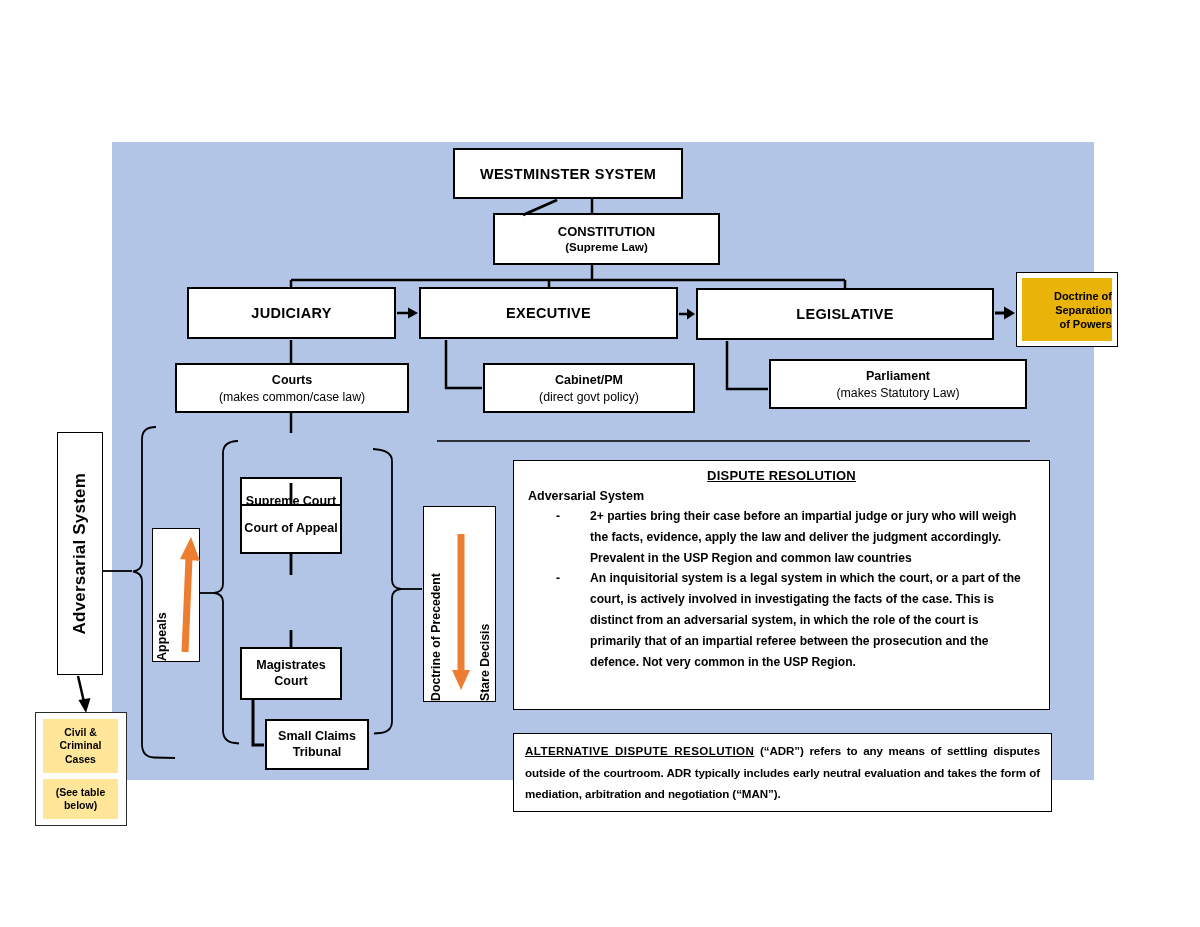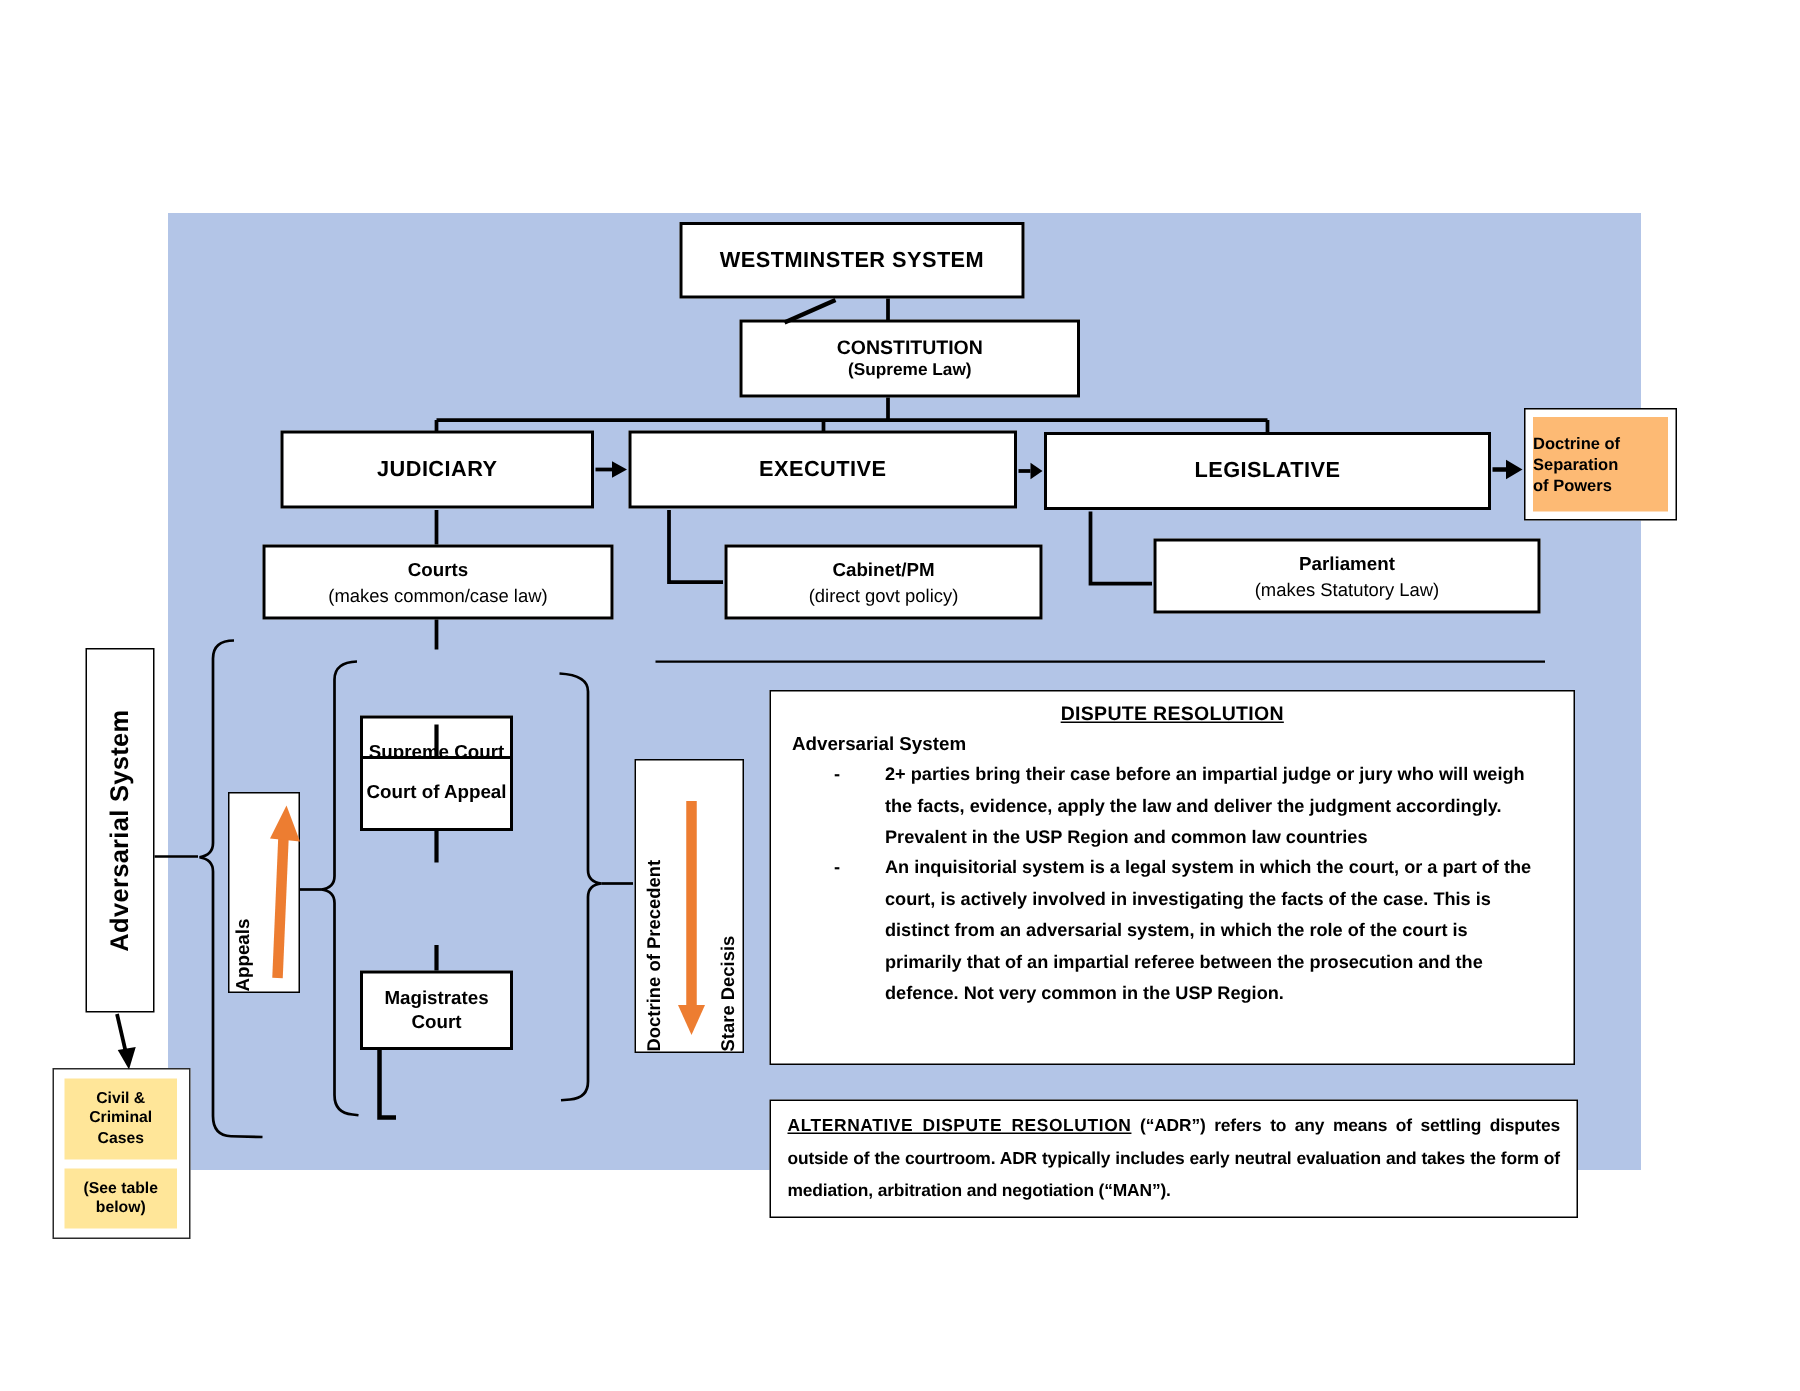--- a/index.html
+++ b/index.html
@@ -16,22 +16,22 @@
   .vtext{writing-mode:vertical-rl;transform:rotate(180deg);white-space:nowrap;}
   
   .westminster{left:453px;top:148px;width:230px;height:51px;}
   .constitution{left:493px;top:213px;width:227px;height:52px;}
   .constitution .l1{font-weight:bold;font-size:13px;line-height:17px;}
   .constitution .l2{font-weight:bold;font-size:11.5px;line-height:15px;}
   .judiciary{left:187px;top:287px;width:209px;height:52px;}
   .executive{left:419px;top:287px;width:259px;height:52px;}
   .legislative{left:696px;top:288px;width:298px;height:52px;}
   .sep-outer{left:1016px;top:272px;width:102px;height:75px;border-width:1.5px;padding:5px;}
-  .sep-inner{width:100%;height:100%;background:#fdba74;display:flex;flex-direction:column;
-             align-items:flex-start;justify-content:center;font-weight:bold;font-size:11px;line-height:14px;}
+  .sep-inner{width:100%;height:100%;background:#eab308;display:flex;flex-direction:column;
+             align-items:flex-end;justify-content:center;font-weight:bold;font-size:11px;line-height:14px;}
   .courts{left:175px;top:363px;width:234px;height:50px;}
   .cabinet{left:483px;top:363px;width:212px;height:50px;}
   .parliament{left:769px;top:359px;width:258px;height:50px;}
   .supreme{left:240px;top:433px;width:102px;height:50px;margin-top:44px;}
   .courtappeal{left:240px;top:504px;width:102px;height:50px;}
   .high{left:240px;top:575px;width:102px;height:55px;}
   .magistrates{left:240px;top:647px;width:102px;height:53px;}
   .smallclaims{left:265px;top:719px;width:104px;height:51px;}
   .adversarial{left:57px;top:432px;width:46px;height:243px;border-width:1.8px;}
   .adversarial span{font-weight:bold;font-size:17px;letter-spacing:.2px;}
@@ -113,20 +113,23 @@
 
   <div class="box supreme">
     <span class="b-court">Supreme Court</span>
   </div>
   <div class="box courtappeal">
     <span class="b-court">Court of Appeal</span>
   </div>
   <div class="box magistrates">
     <span class="b-court">Magistrates Court</span>
   </div>
+  <div class="box smallclaims">
+    <span class="b-court">Small Claims Tribunal</span>
+  </div>
 
   <div class="box adversarial">
     <span class="vtext">Adversarial System</span>
   </div>
 
   <div class="box appealsbox">
     <span class="lbl vtext">Appeals</span>
   </div>
 
   <div class="box precedentbox">

